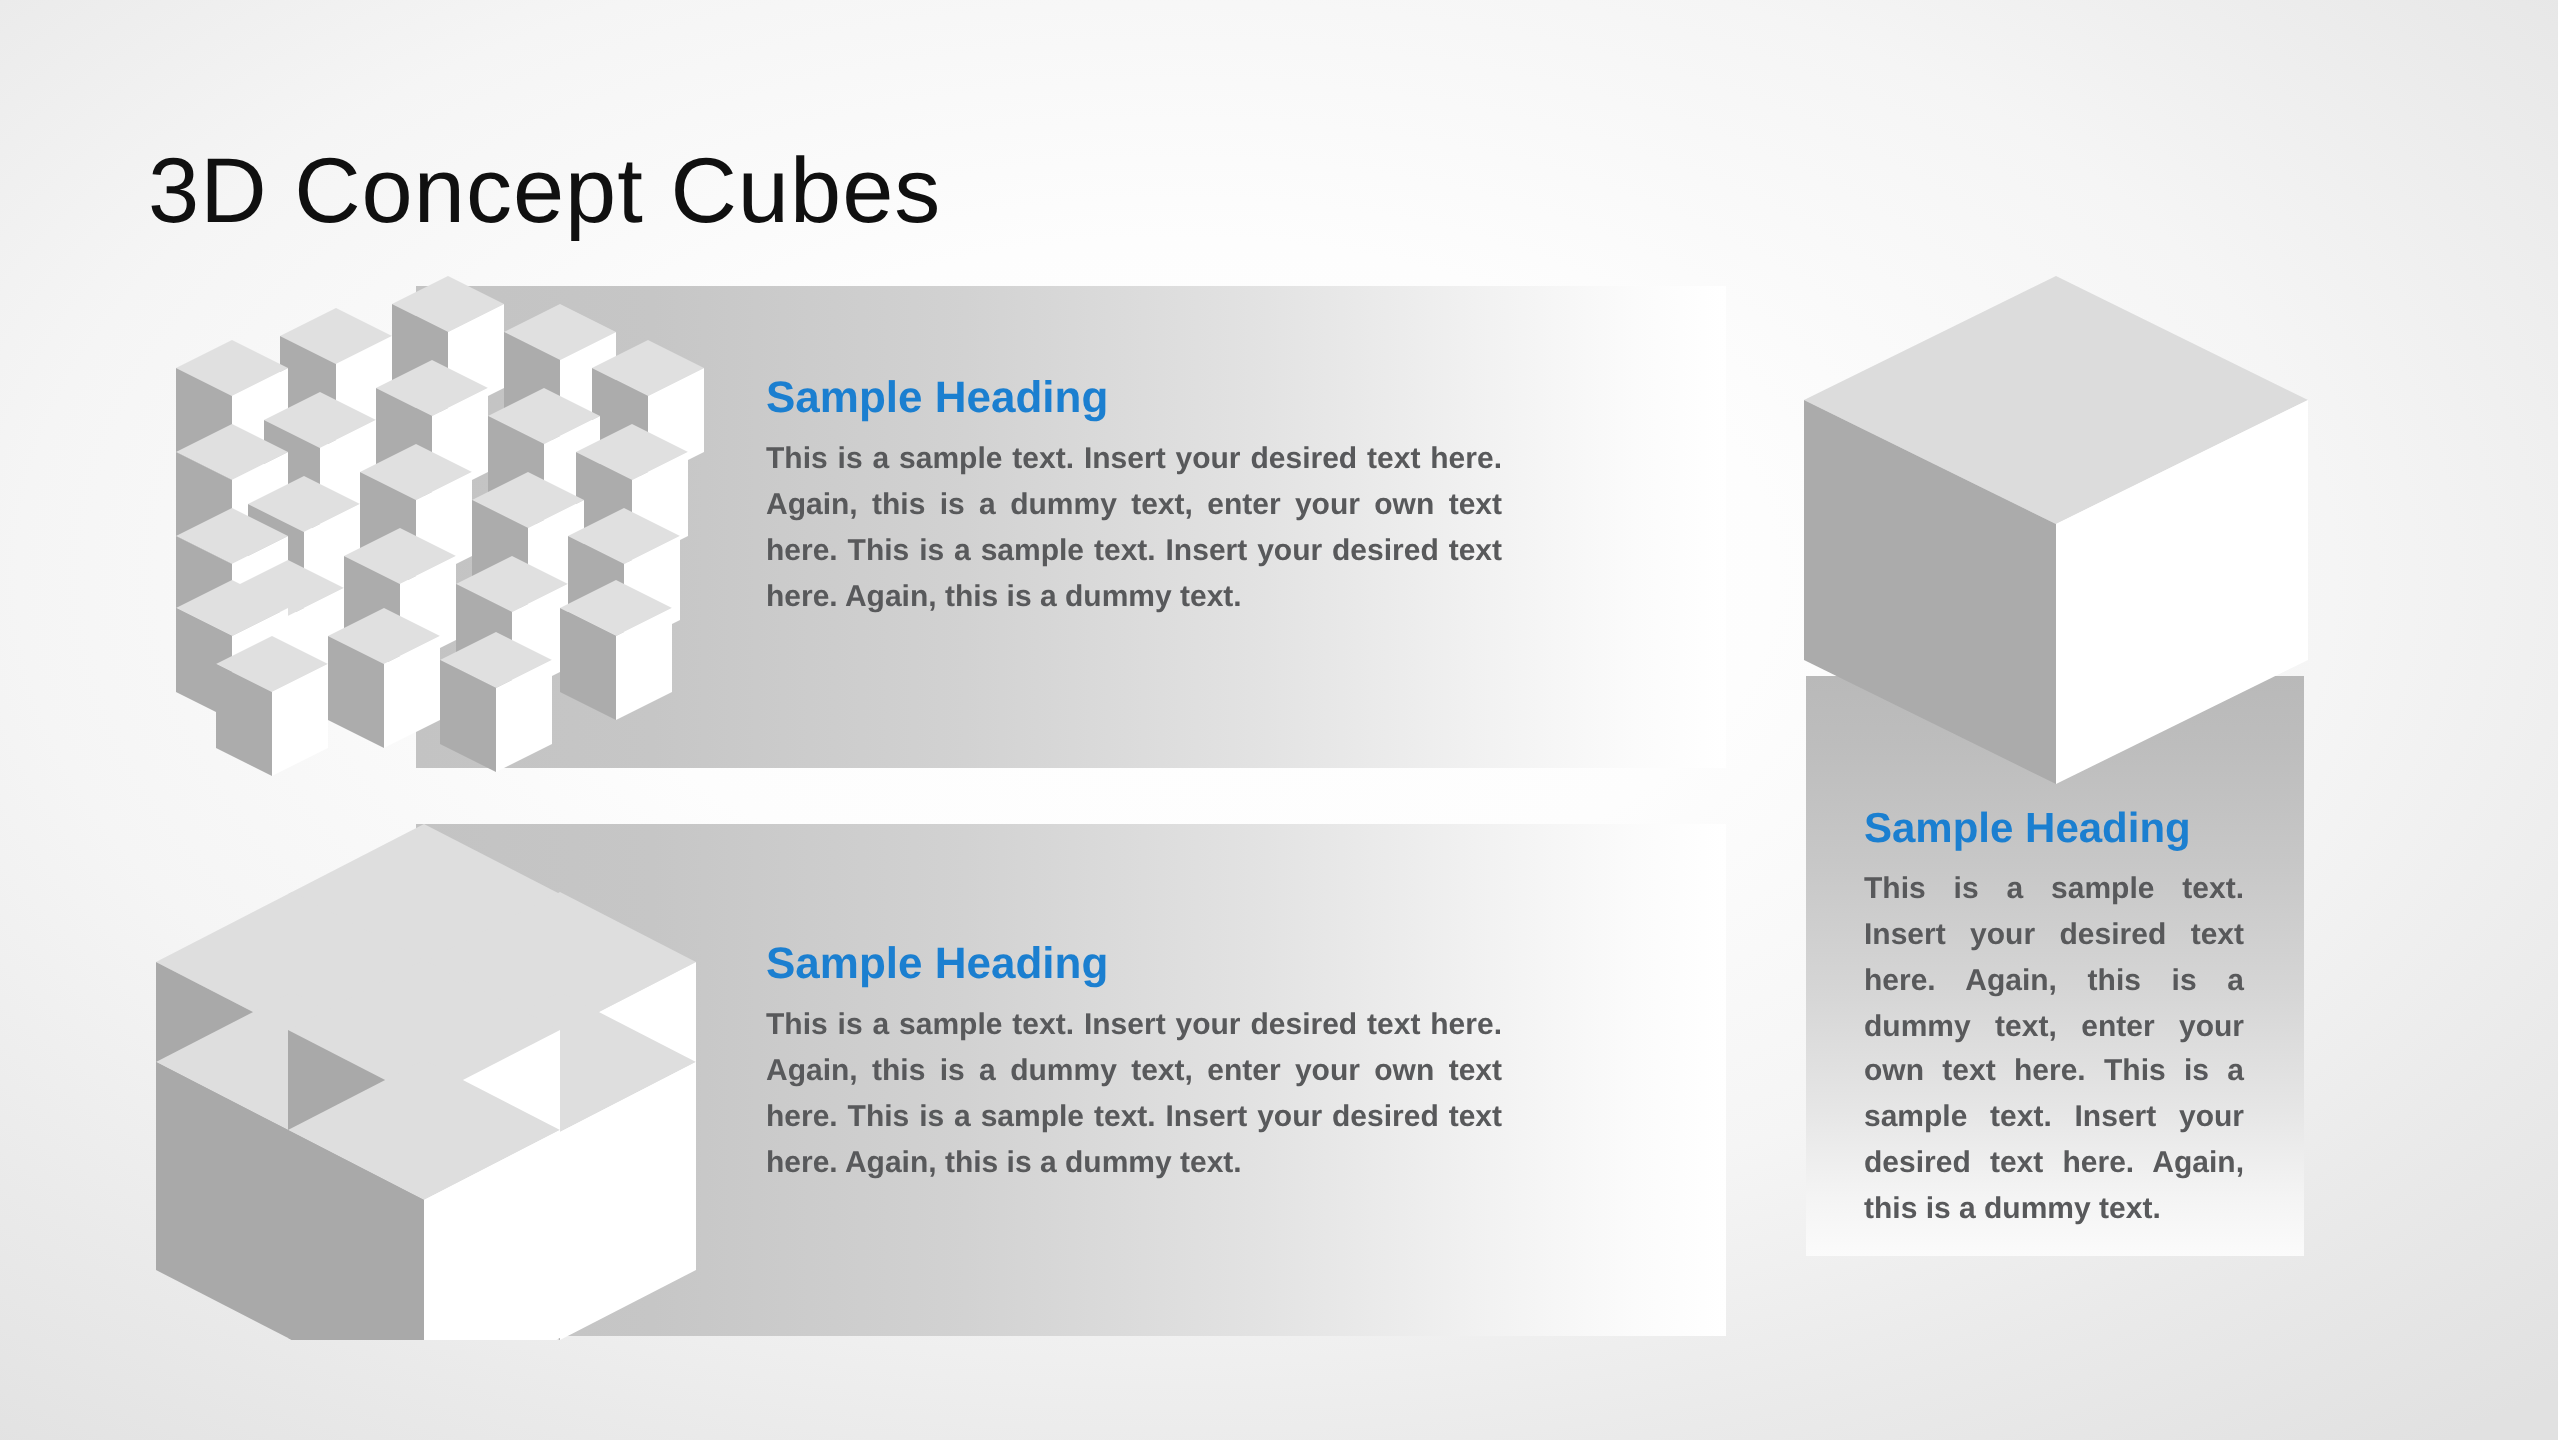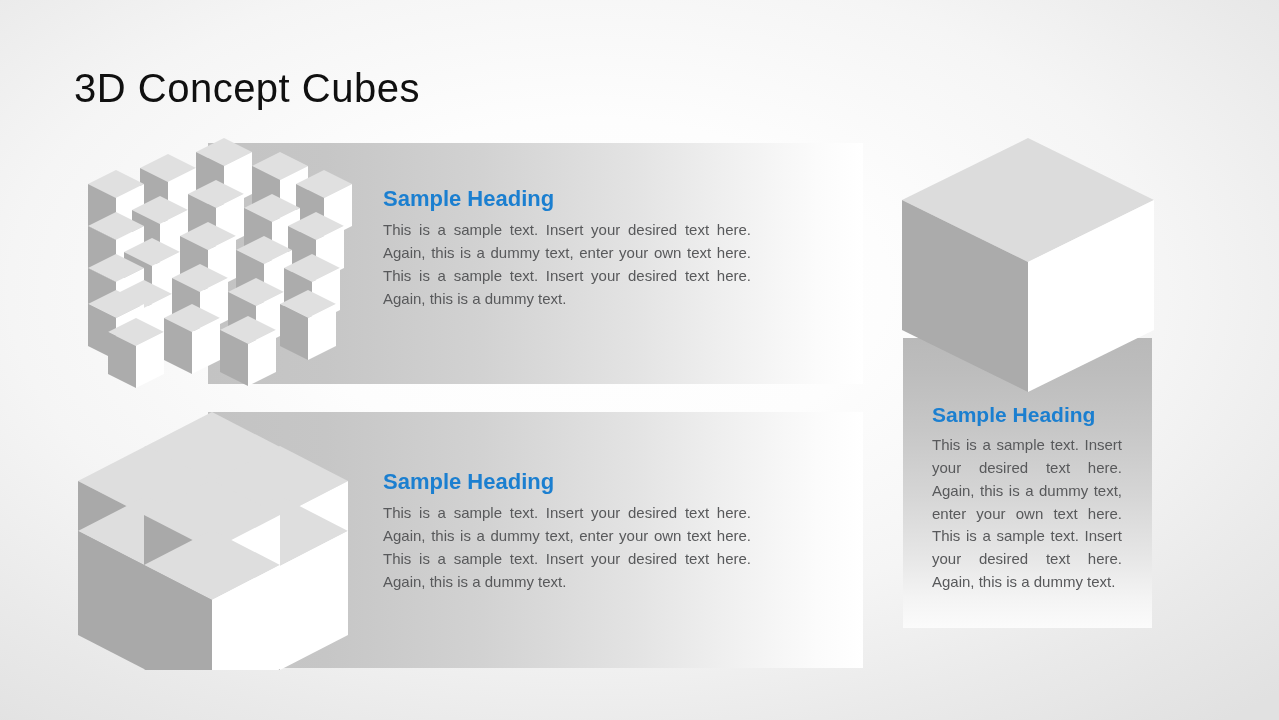--- a/index.html
+++ b/index.html
@@ -27,21 +27,21 @@
         #f5f5f5 58%,
         #eaeaea 80%,
         #e1e1e1 100%);
   }
 
   
   .slide-title {
     position: absolute;
     left: 74px;
     top: 38px;
-    font-size: 40px;
+    font-size: 46px;
     font-weight: 400;
     letter-spacing: 0.5px;
     color: #101010;
     line-height: 1.15;
     white-space: nowrap;
   }
 
   
   .band-h {
     position: absolute;
@@ -85,20 +85,21 @@
     line-height: 1.2;
     margin: 0 0 7px 0;
     white-space: nowrap;
   }
   .body-text {
     color: #58595b;
     font-size: 15px;
     line-height: 1.53;
     text-align: justify;
     margin: 0;
+    font-weight: bold;
   }
 
   .tb-row1 { left: 383px; top: 186px; width: 368px; }
   .tb-row2 { left: 383px; top: 469px; width: 368px; }
   .tb-right { left: 932px; top: 402px; width: 190px; }
   .tb-right .heading { font-size: 21px; }
   .tb-right .body-text { font-size: 15px; line-height: 1.52; }
 
   
   .art { position: absolute; }

